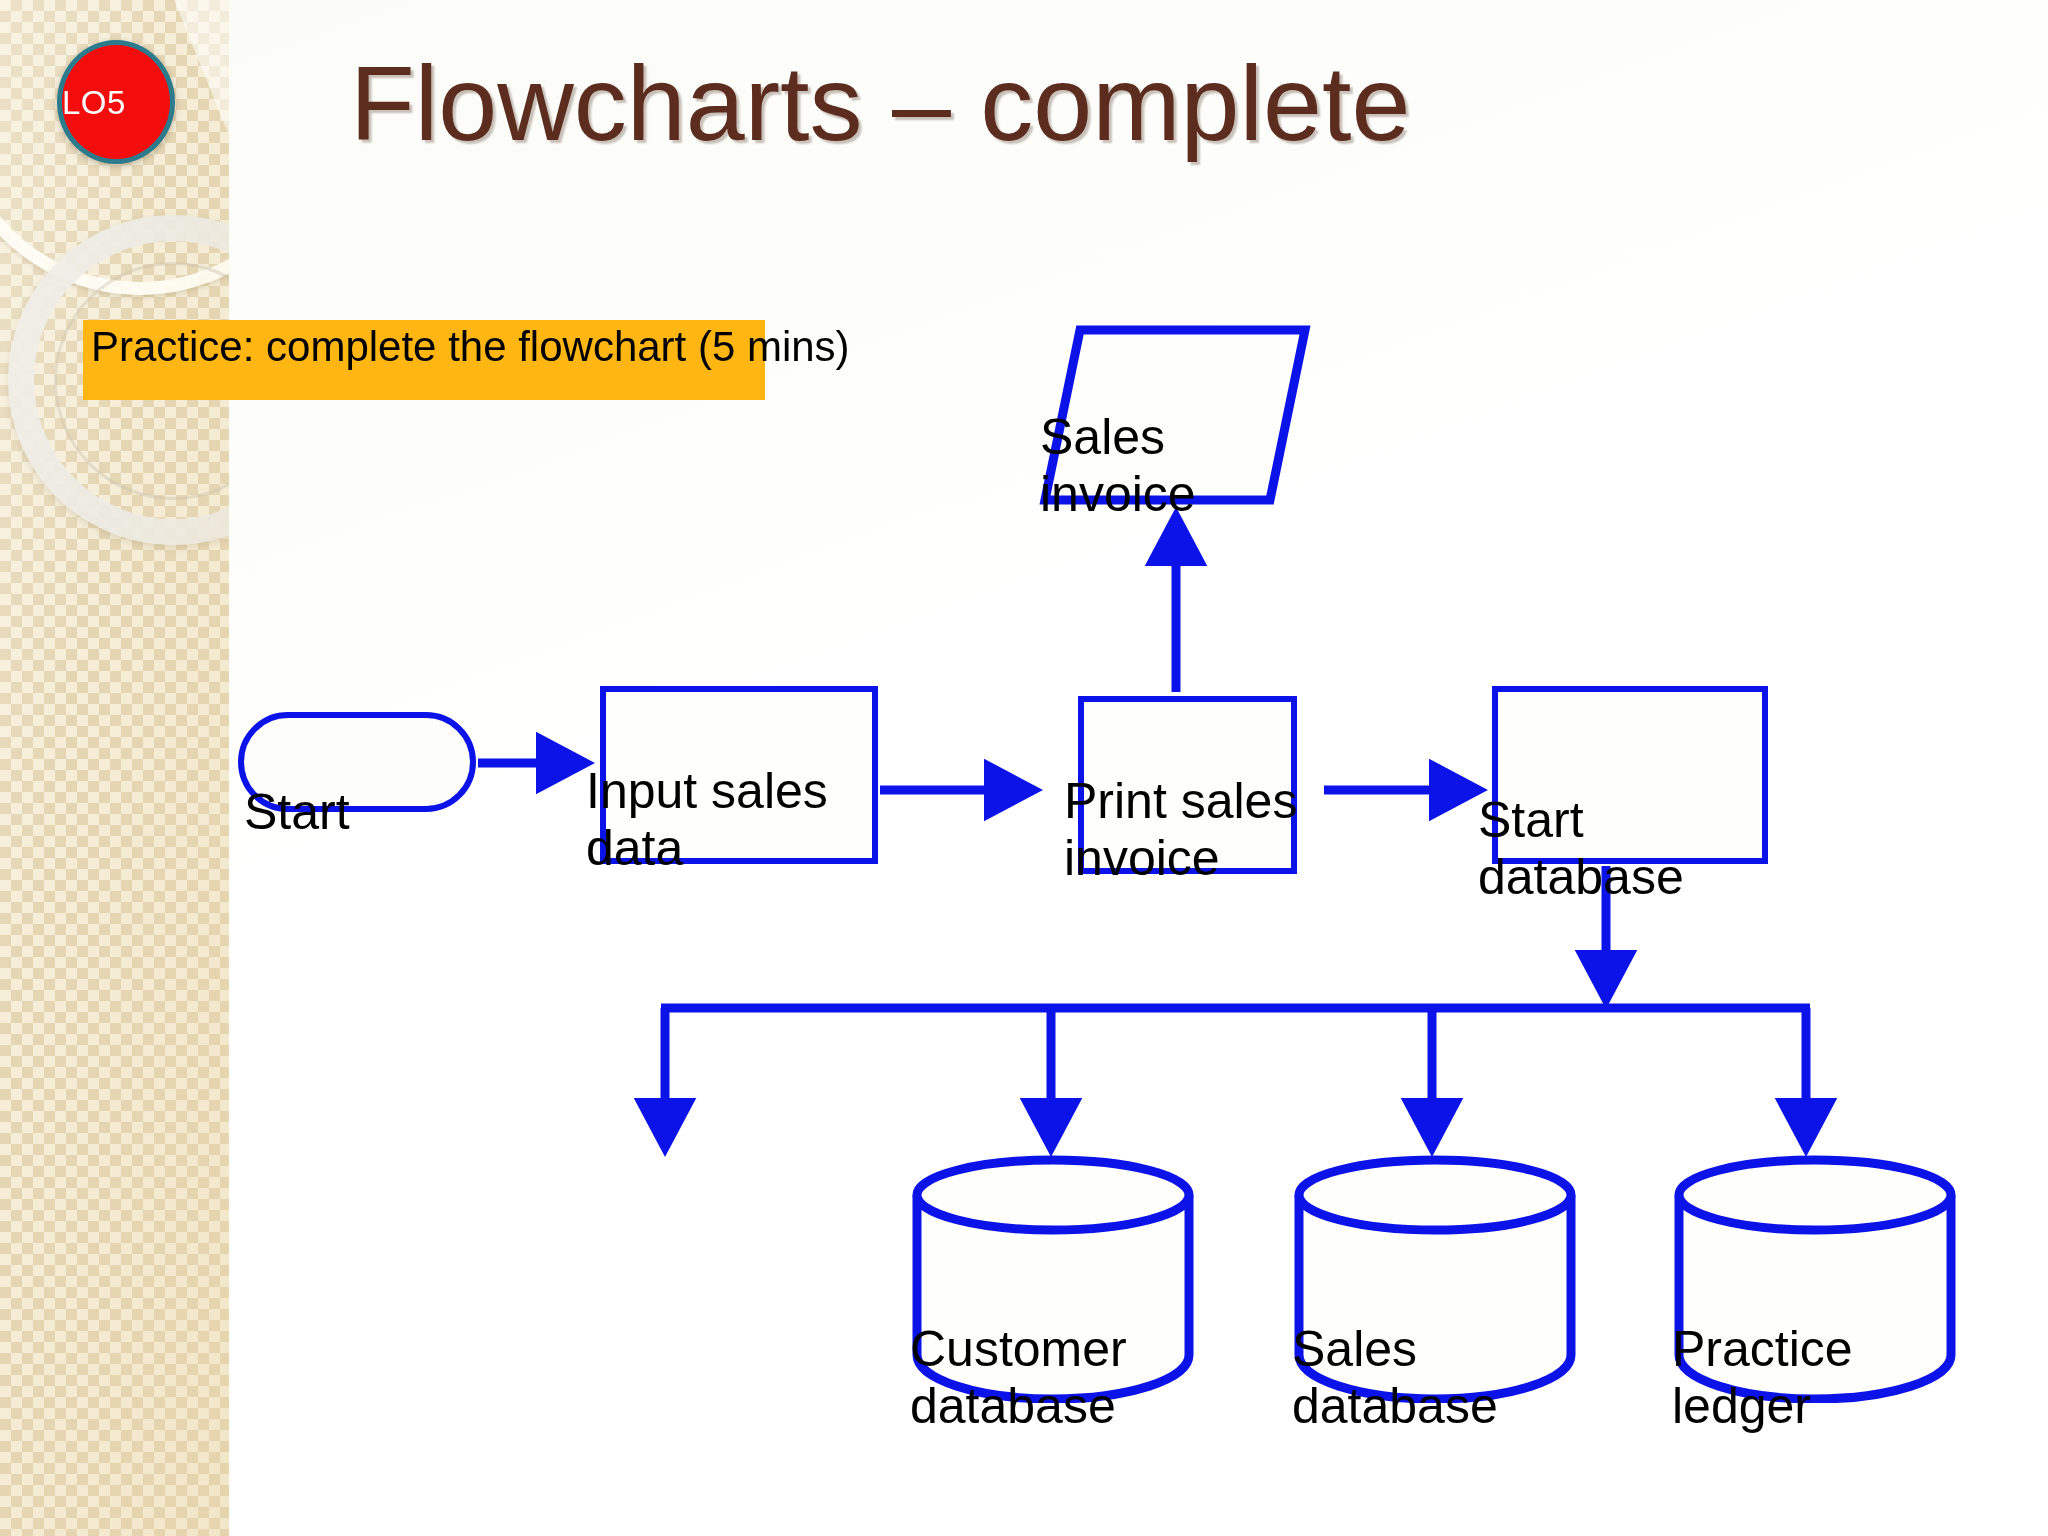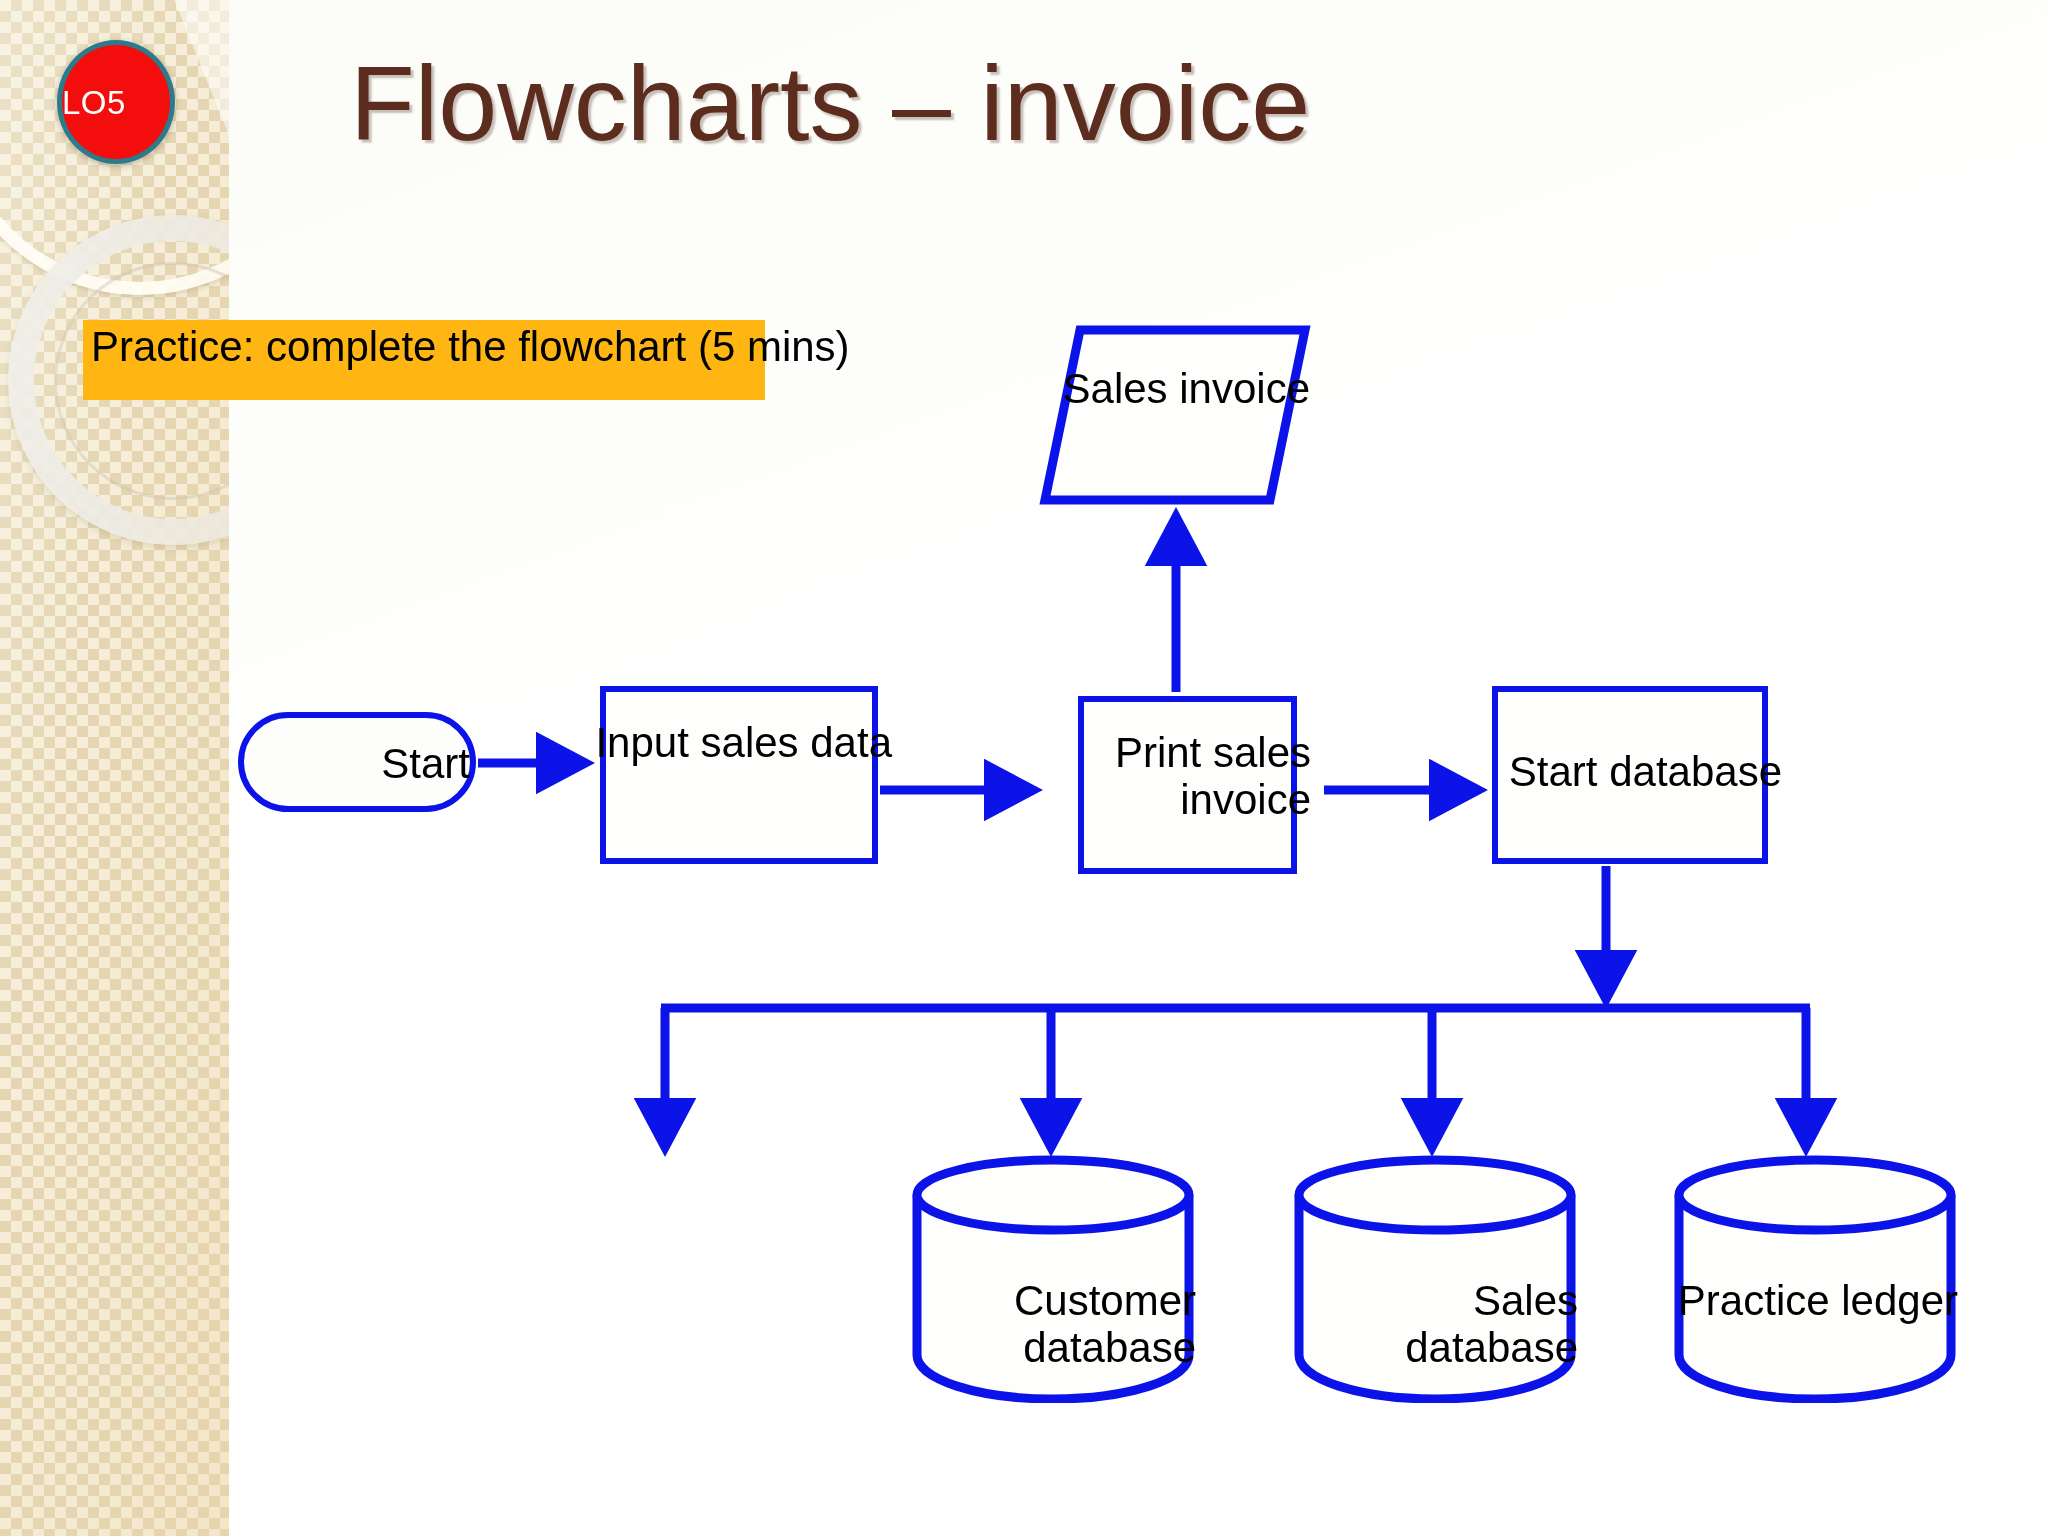--- a/index.html
+++ b/index.html
@@ -119,25 +119,26 @@
     background: #ffb612;
     z-index: 6;
   }
   #practice-line .ptext { position: relative; display: block; padding-left: 8px; }
 
   
   .fc { position: absolute; z-index: 8; }
   .node-label {
     position: absolute;
     left: 0; width: 100%;
-    text-align: right;
+    text-align: left;
     color: #000000;
-    font-size: 42px;
+    font-size: 50px;
     line-height: 1.13;
     pointer-events: none;
+    margin-top: 44px;
   }
 
   
   #n-start {
     left: 238px; top: 712px;
     width: 238px; height: 100px;
     border: 6px solid #0b13e8;
     border-radius: 54px;
     box-sizing: border-box;
     background: #fdfdfb;
@@ -193,21 +194,21 @@
     <div id="sidebar-white-wedge"></div>
     <div class="deco-ring" id="ring-top"></div>
     <div class="deco-ring" id="ring-bottom"></div>
     <div class="deco-ring" id="ring-bottom-inner"></div>
   </div>
 
   <div id="lo-badge">
     <span class="lo-text">LO5</span>
   </div>
 
-  <div id="title">Flowcharts – invoice</div>
+  <div id="title">Flowcharts – complete</div>
 
   <div id="practice-hl"></div>
   <div id="practice-line">
     <span class="ptext">Practice:  complete the flowchart (5 mins)</span>
   </div>
 
   <svg id="connectors" viewBox="0 0 2048 1536" xmlns="http://www.w3.org/2000/svg">
     <defs>
       <marker id="arrowhead" markerWidth="7" markerHeight="7" refX="5.6" refY="3.5" orient="auto" markerUnits="strokeWidth">
         <path d="M0,0 L6.6,3.5 L0,7 Z" fill="#0b13e8"></path>

